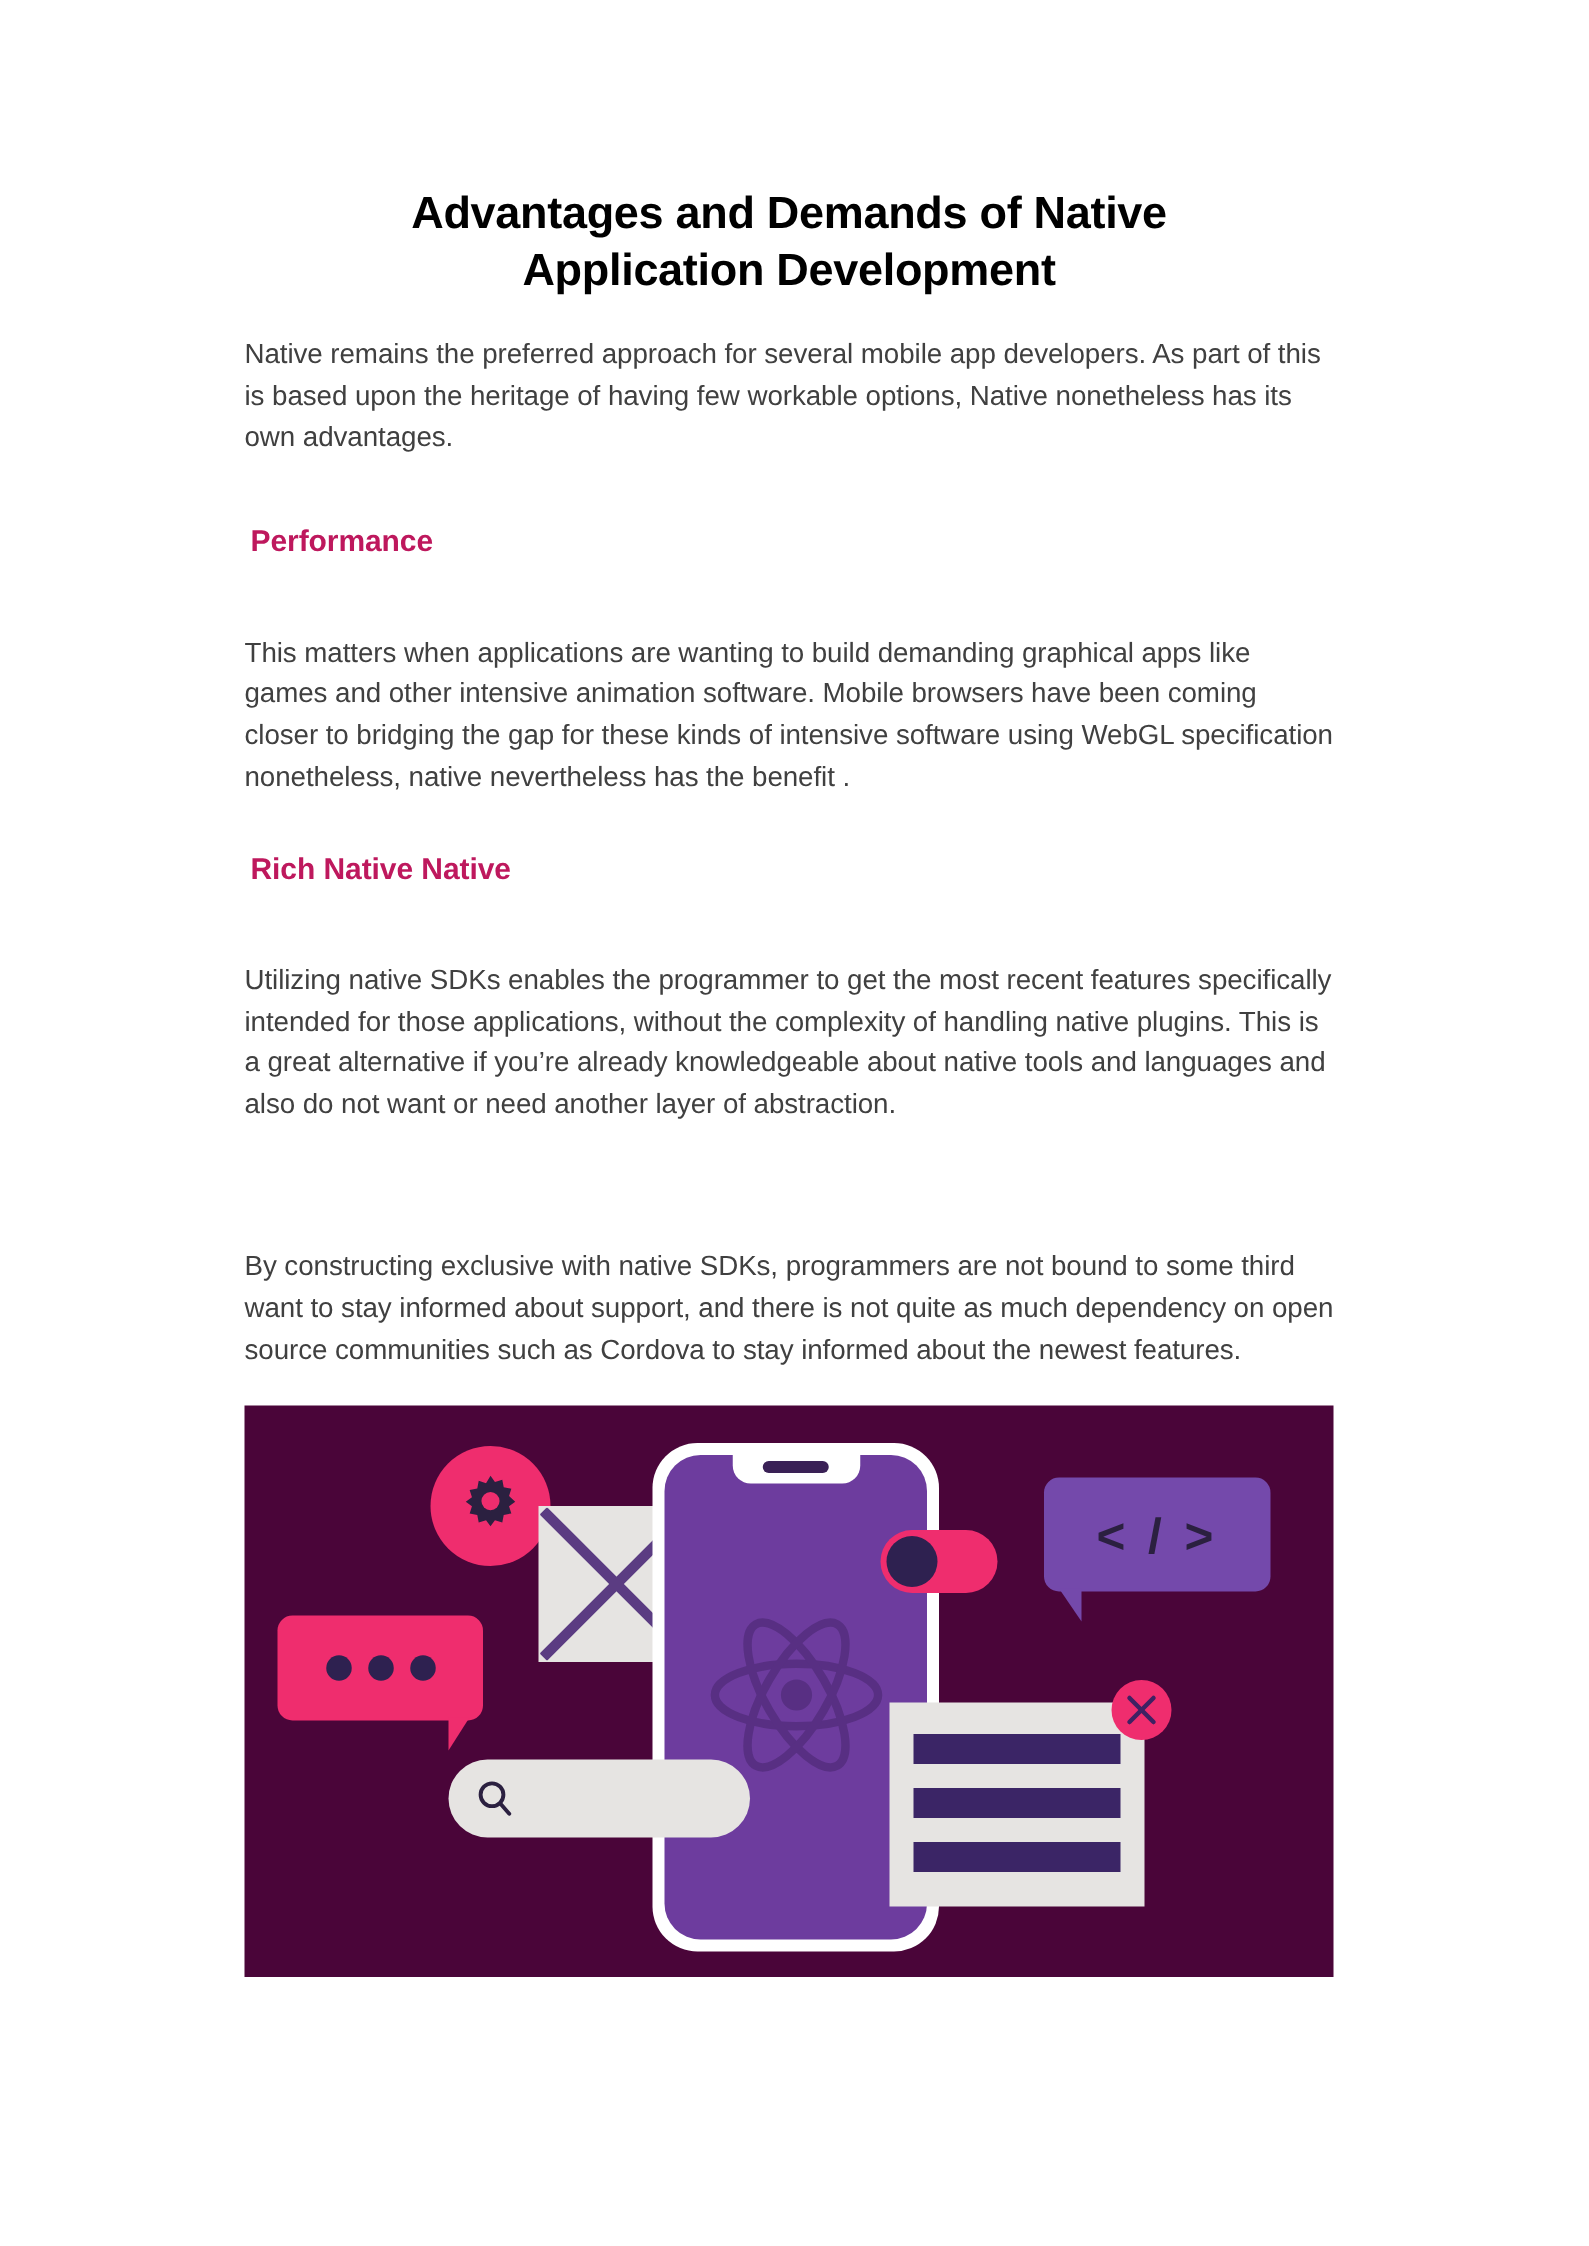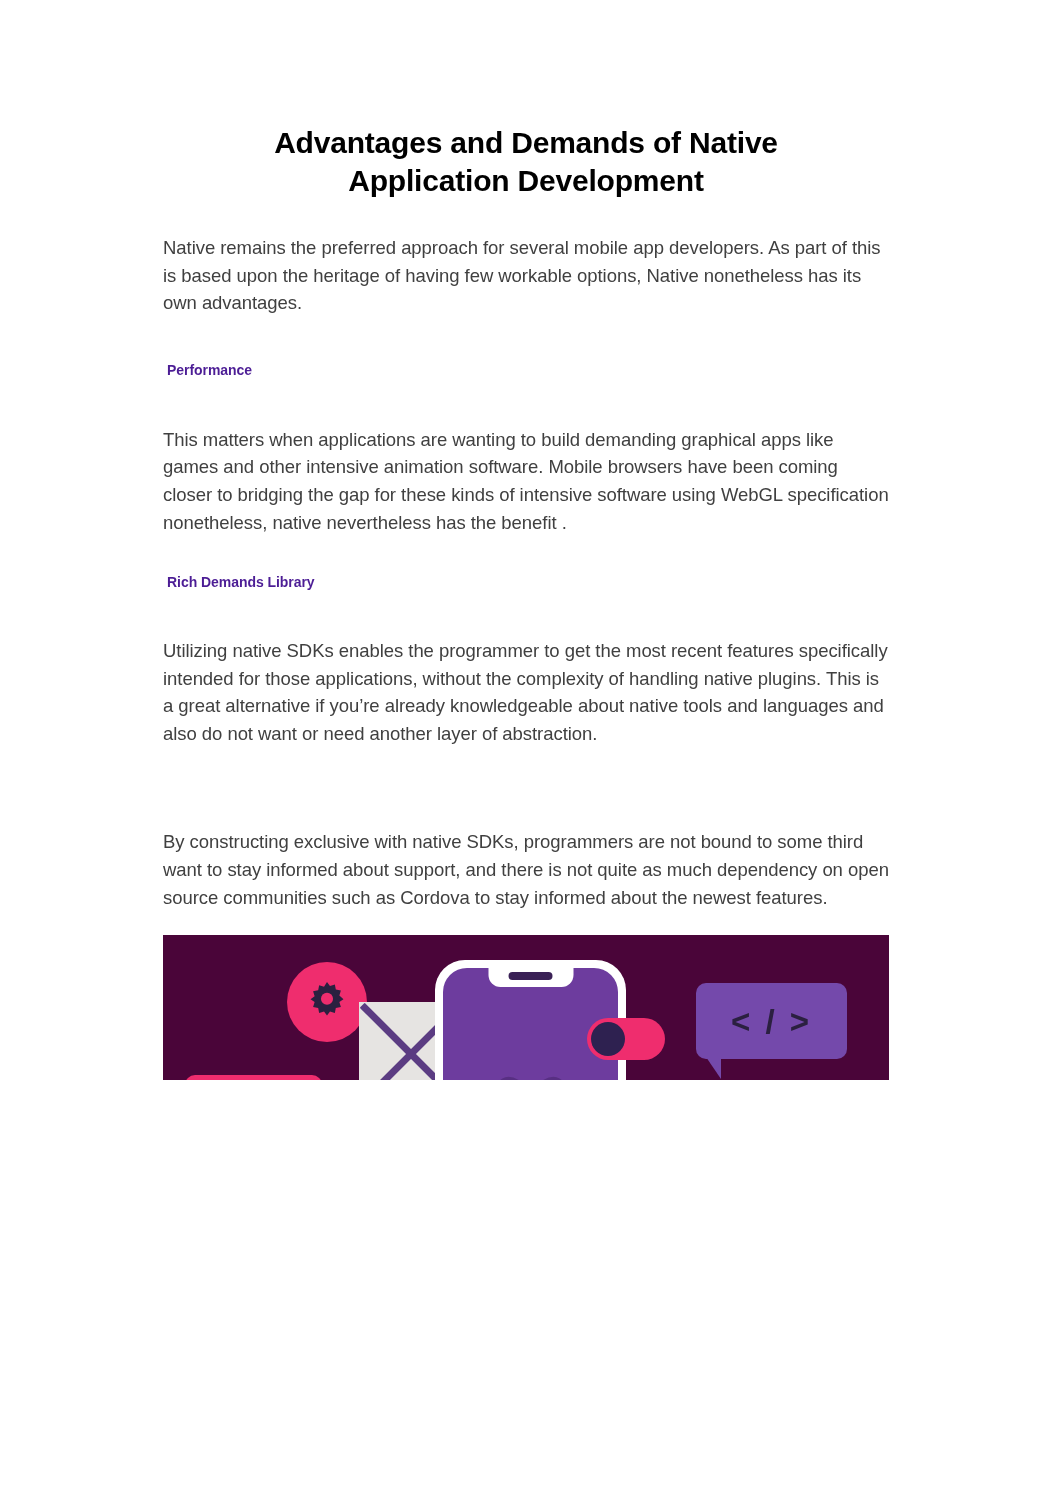--- a/index.html
+++ b/index.html
@@ -6,21 +6,21 @@
     margin: 0;
     padding: 0;
     background: #ffffff;
   }
   body {
     font-family: "Liberation Sans", sans-serif;
   }
   .page {
     position: relative;
     width: 1059px;
-    height: 1080px;
+    height: 1497px;
     background: #ffffff;
     overflow: hidden;
   }
   .content {
     position: absolute;
     left: 163px;
     top: 0;
     width: 726px;
   }
 
@@ -38,28 +38,28 @@
   .doc-title .tline { display: block; }
 
   
   .para {
     margin: 0;
     font-size: 18.5px;
     line-height: 1.49;
     color: #404040;
     letter-spacing: -0.05px;
   }
-  .para-intro { margin-top: 34px; }
+  .para-intro { margin-top: 22px; }
 
   
   .heading {
     margin: 0;
-    font-size: 14px;
+    font-size: 20px;
     font-weight: bold;
-    color: #4c1d95;
+    color: #be185d;
     letter-spacing: -0.05px;
   }
   .heading.indent { padding-left: 4px; }
 
   .gap-a { height: 45px; }
   .gap-b { height: 48px; }
   .gap-c { height: 38px; }
   .gap-d { height: 47px; }
   .gap-e { height: 34px; }
   .gap-f { height: 47px; }
@@ -326,21 +326,21 @@
     </h1>
 
     <p class="para para-intro">Native remains the preferred approach for several mobile app developers.  As part of this is based upon the heritage of having few workable options, Native nonetheless has its own advantages.</p>
 
     <div class="gap-a"></div>
     <h2 class="heading indent">Performance</h2>
     <div class="gap-b"></div>
     <p class="para">This matters when applications are wanting to build demanding graphical apps like games and other intensive animation software.  Mobile browsers have been coming closer to bridging the gap for these kinds of intensive software using WebGL specification nonetheless, native nevertheless has the benefit .</p>
 
     <div class="gap-c"></div>
-    <h2 class="heading indent">Rich Demands Library</h2>
+    <h2 class="heading indent">Rich Native Native</h2>
     <div class="gap-d"></div>
     <p class="para">Utilizing native SDKs enables the programmer to get the most recent features specifically intended for those applications, without the complexity of handling native plugins.  This is a great alternative if you’re already knowledgeable about native tools and languages and also do not want or need another layer of abstraction.</p>
 
     <div class="gap-e"></div>
     <div class="gap-f"></div>
     <p class="para">By constructing exclusive with native SDKs, programmers are not bound to some third want to stay informed about support, and there is not quite as much dependency on open source communities such as Cordova to stay informed about the newest features.</p>
 
     <div class="gap-g"></div>
 
     <div class="illus">

